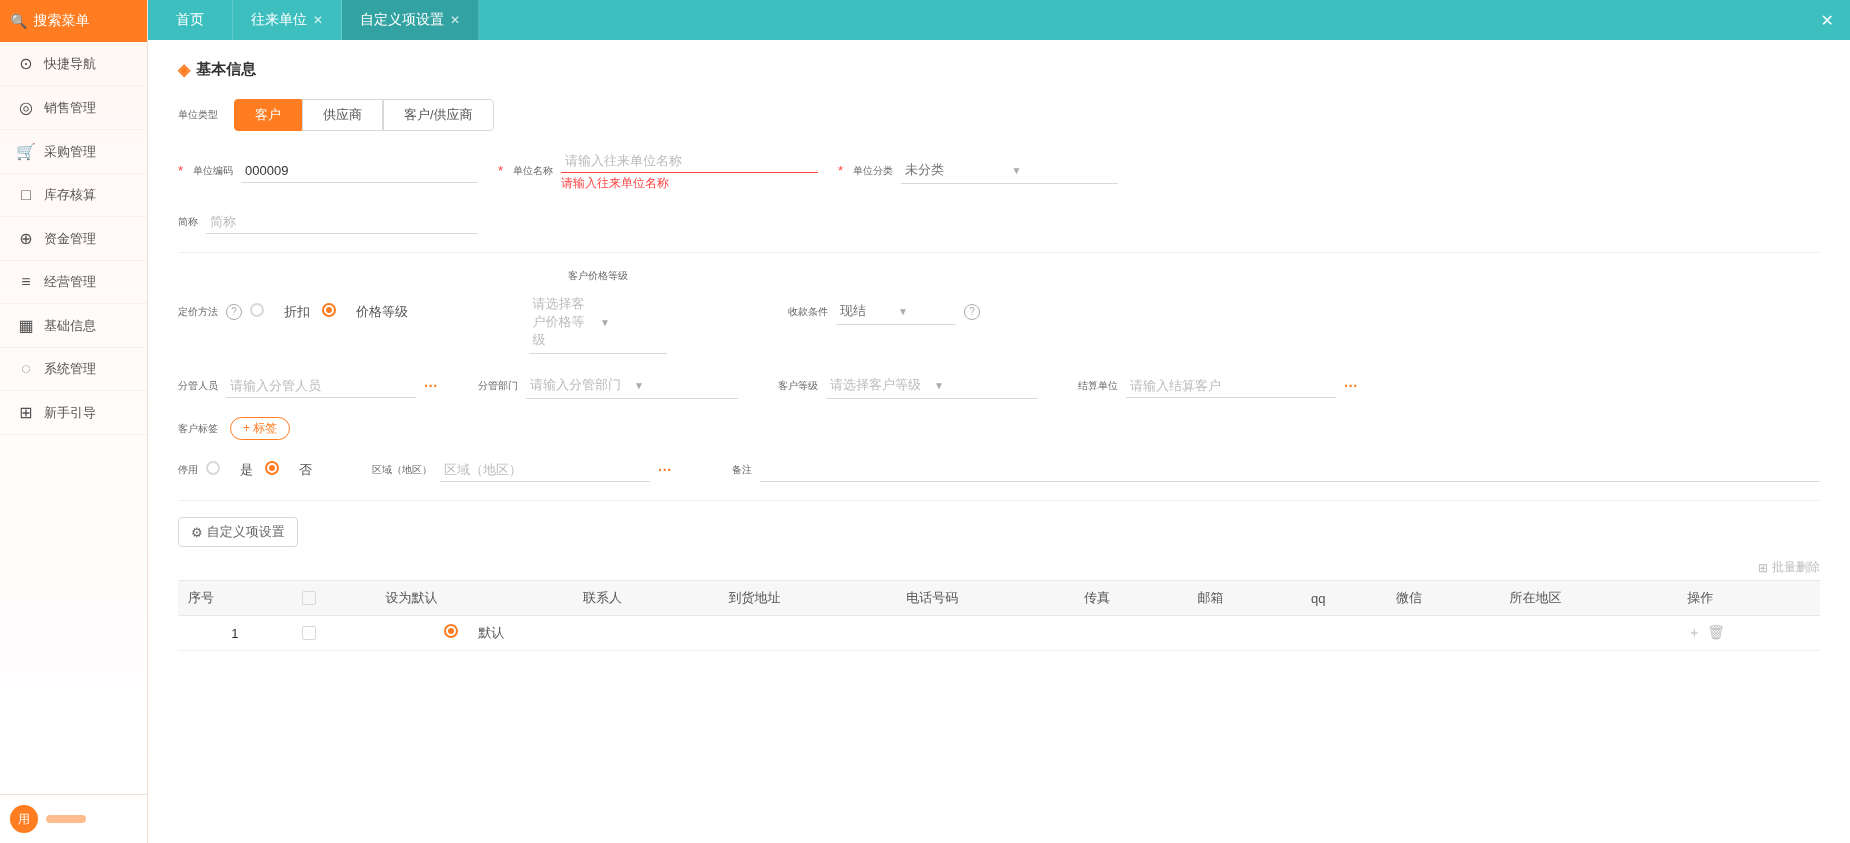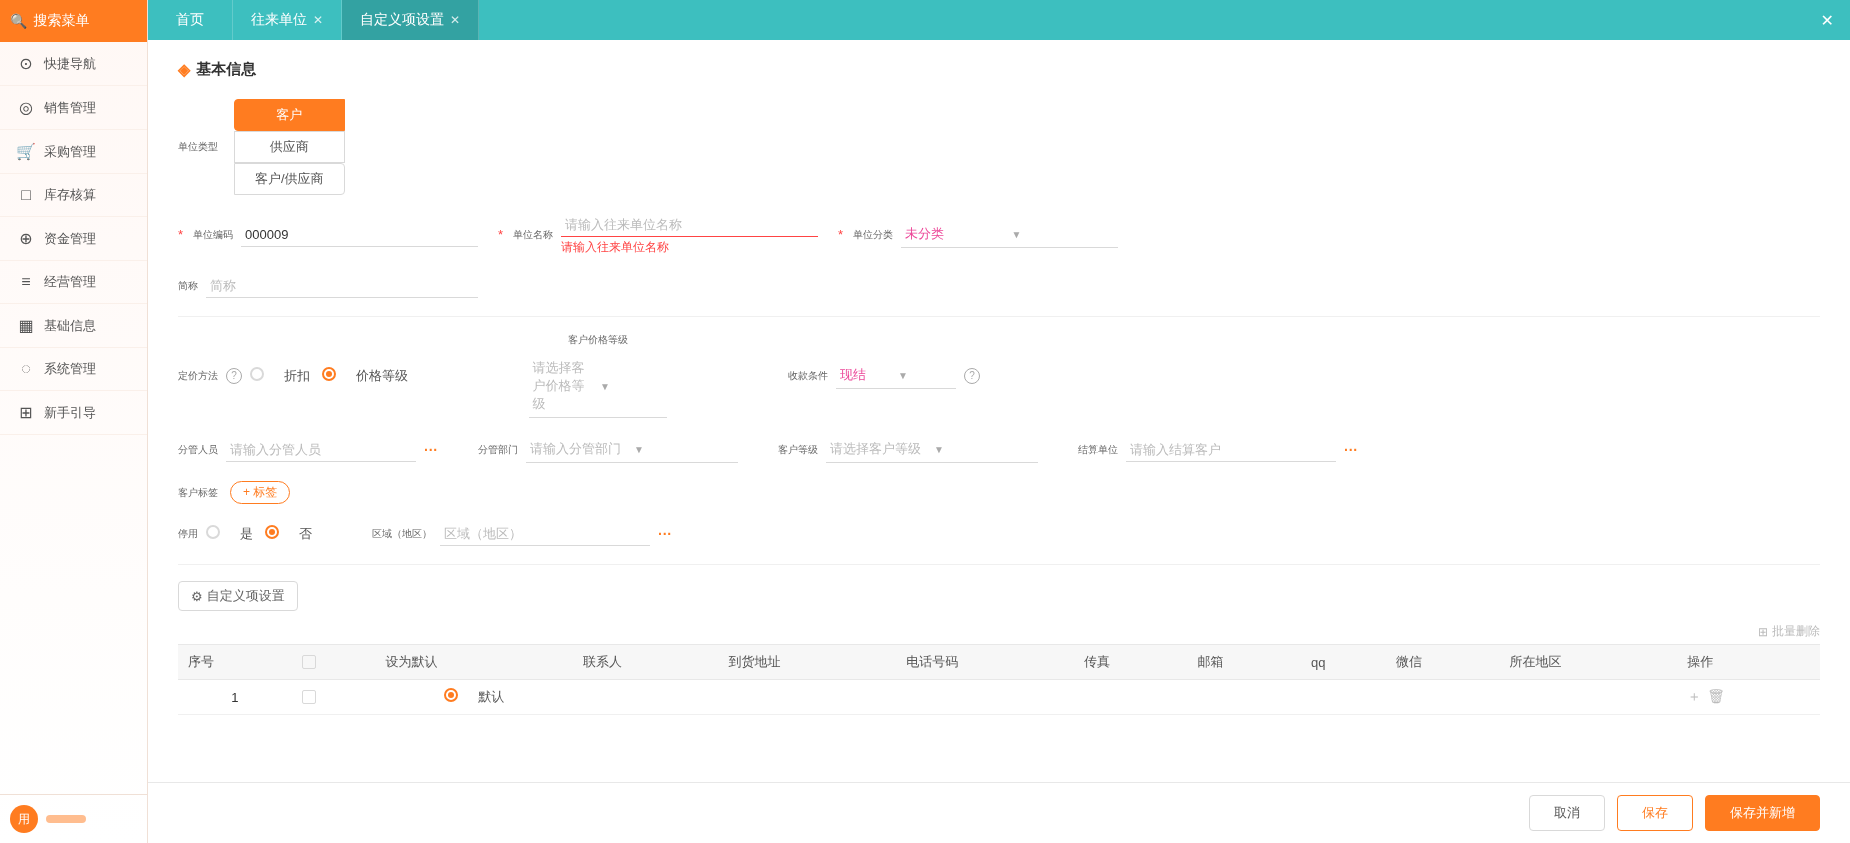--- a/index.html
+++ b/index.html
@@ -152,21 +152,20 @@
     .error-tip {
       color: #ff4444;
       font-size: 12px;
       margin-top: 2px;
     }
 
     
     .type-btn-group {
       display: flex;
       gap: 0;
-      flex-direction: column;
     }
     .type-btn {
       padding: 6px 20px;
       border: 1px solid #d9d9d9;
       background: white;
       cursor: pointer;
       font-size: 13px;
       color: #555;
     }
     .type-btn:first-child { border-radius: 4px 0 0 4px; }
@@ -177,21 +176,21 @@
     .form-select {
       display: flex;
       align-items: center;
       border-bottom: 1px solid #d9d9d9;
       padding: 4px 4px;
       cursor: pointer;
       flex: 1;
       gap: 4px;
       min-width: 0;
     }
-    .form-select span { flex: 1; color: #ec4899; font-size: 13px; }
+    .form-select span { flex: 1; color: #737373; font-size: 13px; }
     .form-select .placeholder { color: #bbb; }
     .form-select .arrow { color: #aaa; font-size: 10px; flex-shrink: 0; }
 
     
     .radio-group {
       display: flex;
       align-items: center;
       gap: 12px;
     }
     .radio-item {
@@ -563,20 +562,24 @@
               <div class="radio-dot"></div>
             </div>
             <span>否</span>
           </div>
         </div>
       </div>
       <div class="form-group" style="max-width:300px; margin-left:40px;">
         <span class="form-label">区域（地区）</span>
         <input type="text" class="form-input" placeholder="区域（地区）" style="">
         <span class="dots-btn">···</span>
+      </div>
+      <div class="form-group" style="margin-left:40px;">
+        <span class="form-label">备注</span>
+        <input type="text" class="form-input" style="">
       </div>
     </div>
 
 
     <div class="form-divider"></div>
 
     <button class="customize-btn">
       <span>⚙</span>
       <span>自定义项设置</span>
     </button>
@@ -631,18 +634,13 @@
             <div class="action-icons">
               <span class="action-icon">＋</span>
               <span class="action-icon">🗑</span>
             </div>
           </td>
         </tr>
       </tbody>
     </table>
   </div>
 
-  <div class="footer">
-    <button class="btn">取消</button>
-    <button class="btn btn-primary-outline">保存</button>
-    <button class="btn btn-primary">保存并新增</button>
-  </div>
 </div>
 
 </body></html>

